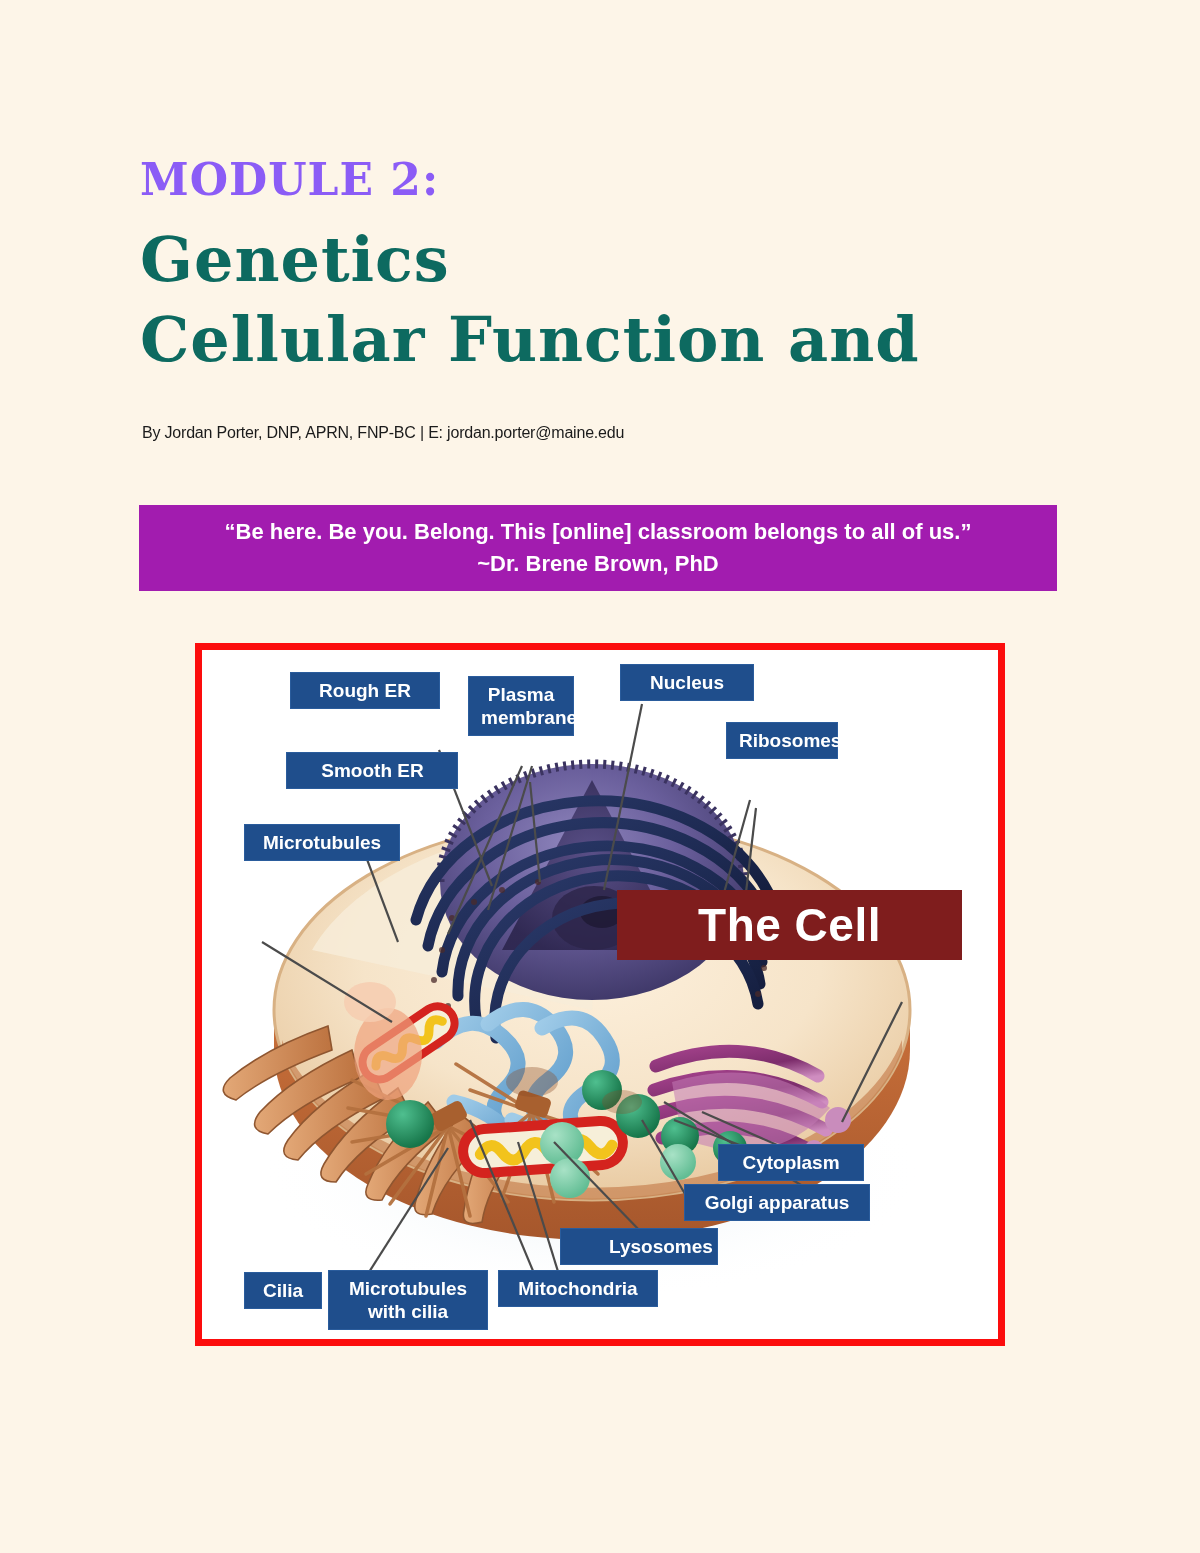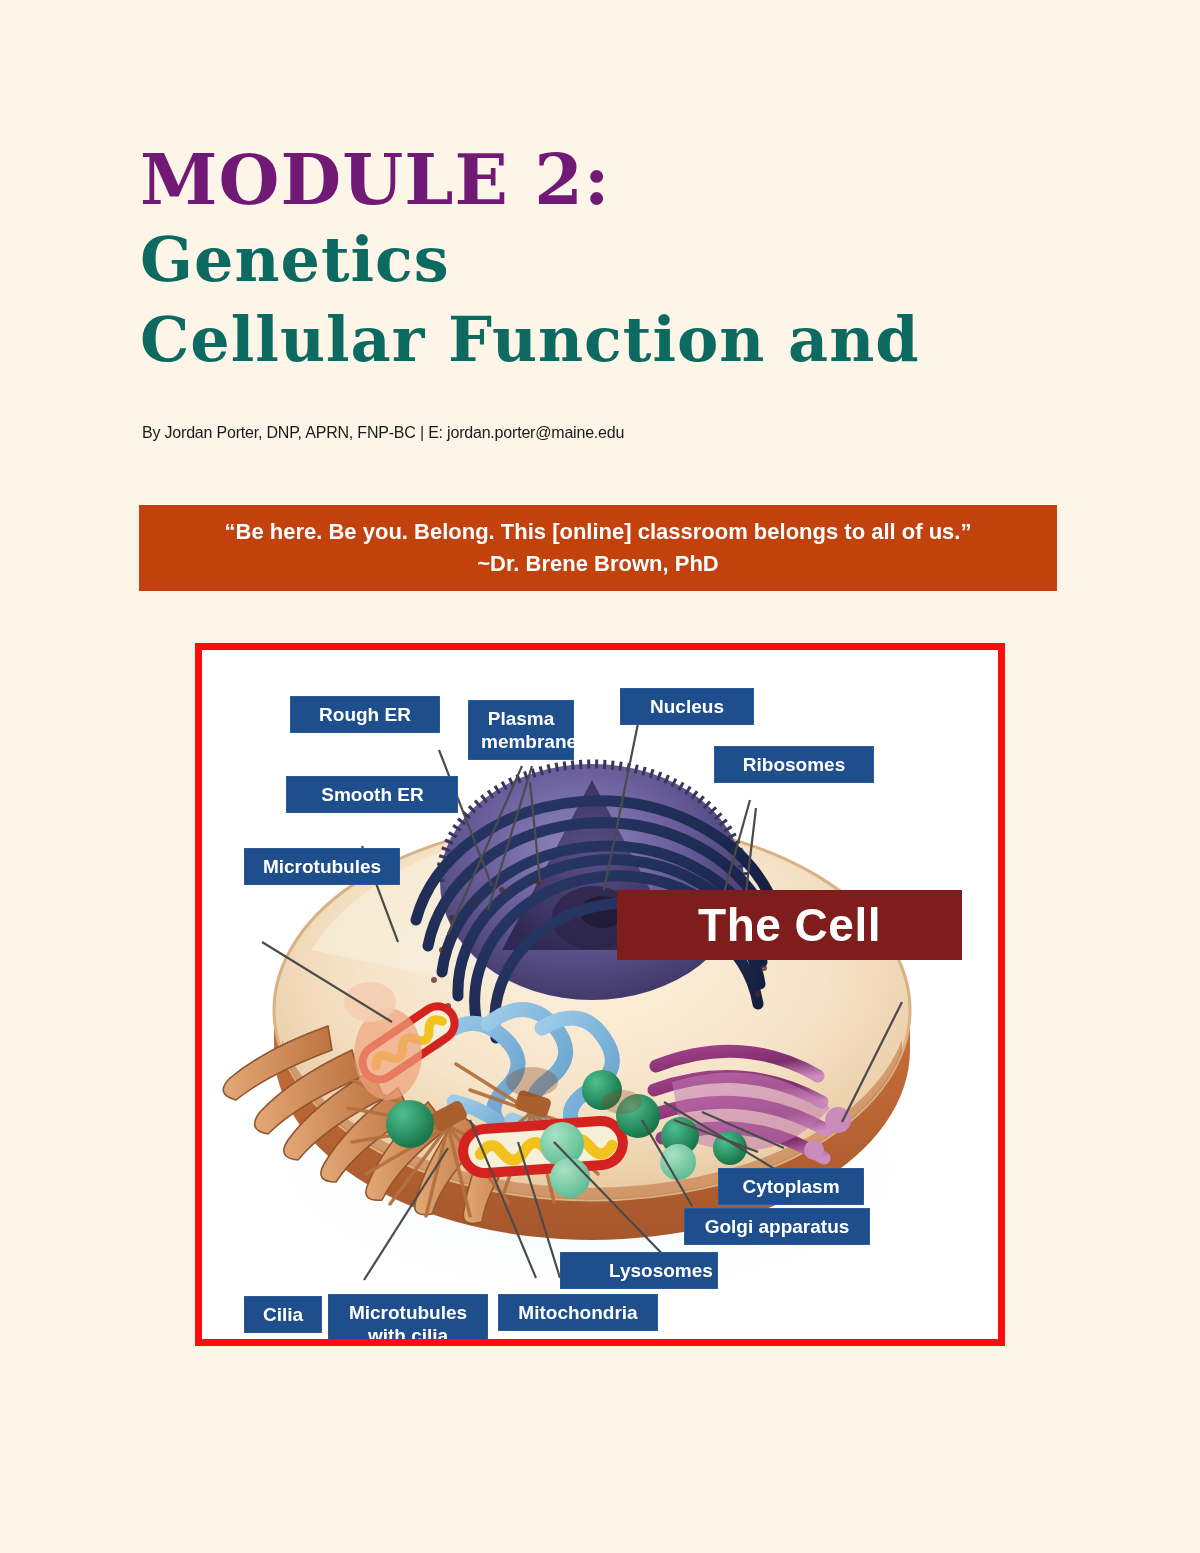--- a/index.html
+++ b/index.html
@@ -30,22 +30,22 @@
   }
   .title-line {
     font-family: "DejaVu Serif", "Liberation Serif", serif;
     font-weight: 700;
     font-size: 62px;
     line-height: 80px;
     letter-spacing: 1px;
     white-space: nowrap;
   }
   .title-module {
-    color: #701a75;
-    font-size: 70px;
+    color: #8b5cf6;
+    font-size: 44px;
   }
   .title-teal {
     color: #0D6A60;
   }
   .byline {
     position: absolute;
     left: 142px;
     top: 424px;
     font-family: "Liberation Sans", sans-serif;
     font-size: 16px;
@@ -54,21 +54,21 @@
     white-space: nowrap;
   }
 
   
   .quote-banner {
     position: absolute;
     left: 139px;
     top: 505px;
     width: 918px;
     height: 86px;
-    background: #c2410c;
+    background: #a21caf;
     display: flex;
     flex-direction: column;
     align-items: center;
     justify-content: center;
     box-sizing: border-box;
     padding: 4px 10px;
   }
   .quote-line {
     color: #ffffff;
     font-family: "Liberation Sans", sans-serif;
@@ -114,21 +114,20 @@
     font-family: "Liberation Sans", sans-serif;
     font-weight: 700;
     font-size: 19px;
     line-height: 23px;
     text-align: center;
     padding: 6px 12px;
     box-sizing: border-box;
     white-space: pre-line;
     z-index: 30;
     border: 1px solid #2a5c9c;
-    margin-top: 24px;
   }
 
   
   .the-cell-banner {
     position: absolute;
     left: 415px;
     top: 240px;
     width: 345px;
     height: 70px;
     background: #7f1d1d;
@@ -377,21 +376,21 @@
 
       <div class="the-cell-banner">The Cell</div>
 
       <div class="label" style="left:88px;  top:22px;  width:150px;">Rough ER</div>
 
       <div class="label" style="left:266px; top:26px;  width:106px;">Plasma
 membrane</div>
 
       <div class="label" style="left:418px; top:14px;  width:134px;">Nucleus</div>
 
-      <div class="label" style="left:512px; top:72px;  width:160px;">Ribosomes</div>
+      <div class="label" style="left:524px; top:72px;  width:112px;">Ribosomes</div>
 
       <div class="label" style="left:84px;  top:102px; width:172px;padding-left:13px;">Smooth ER</div>
 
       <div class="label" style="left:42px;  top:174px; width:156px;">Microtubules</div>
 
       <div class="label" style="left:516px; top:494px; width:146px;">Cytoplasm</div>
 
       <div class="label" style="left:482px; top:534px; width:186px;">Golgi apparatus</div>
 
       <div class="label" style="left:358px; top:578px; width:158px;padding-left:48px;">Lysosomes</div>

